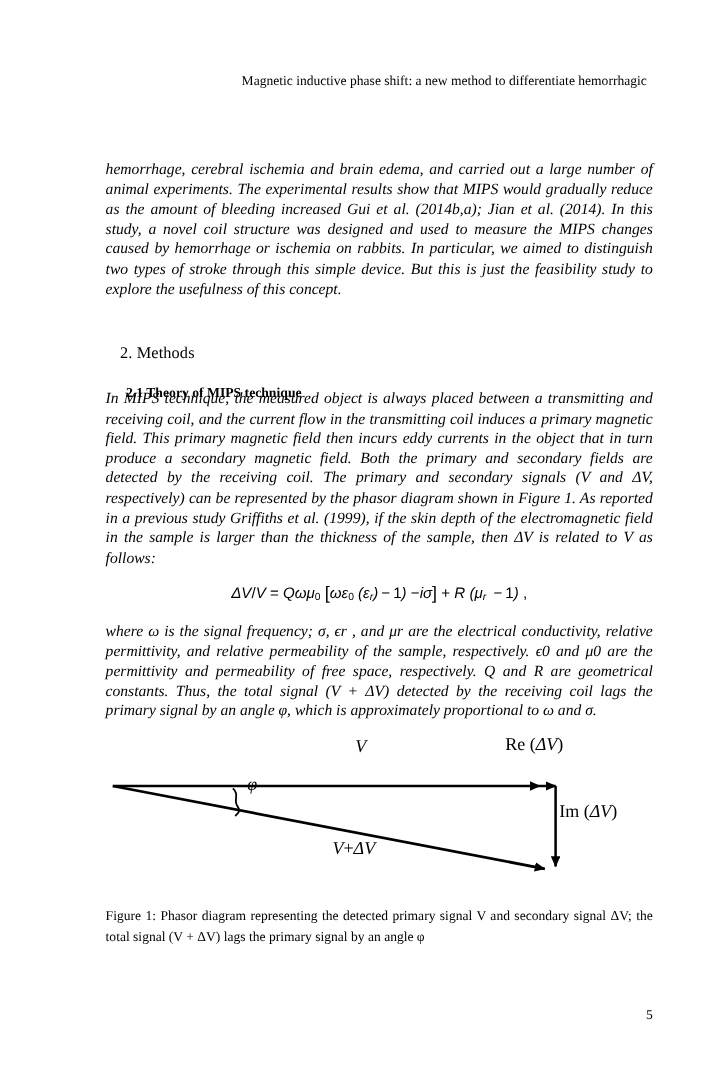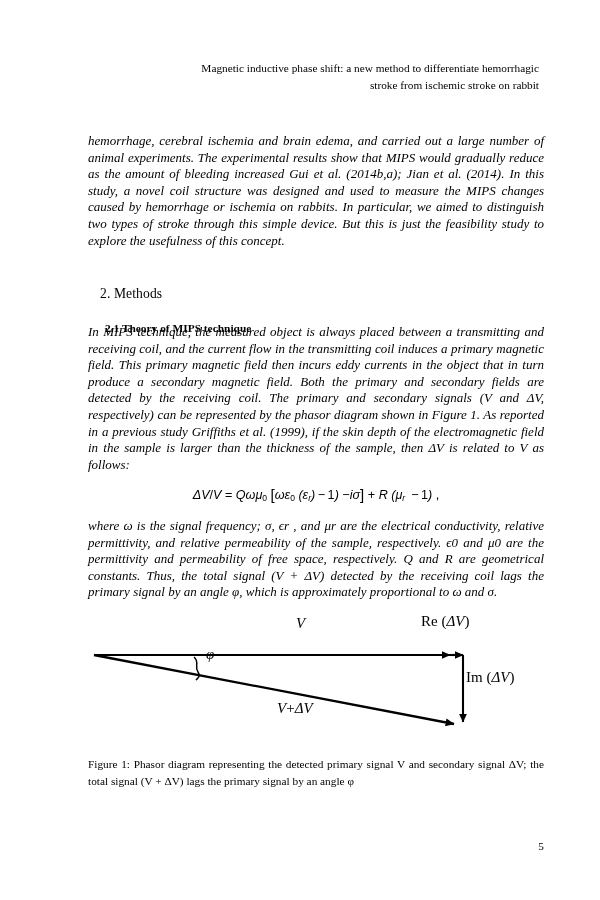--- a/index.html
+++ b/index.html
@@ -126,21 +126,20 @@
   }
   i.v { font-style: italic; }
 </style>
 </head>
 <body>
 
 <div class="page">
 
   <div class="runhead">
     <span class="l1">Magnetic inductive phase shift: a new method to differentiate hemorrhagic</span>
-    <span class="l2">stroke from ischemic stroke on rabbit</span>
   </div>
 
   <div class="col para1">
     <p class="body">hemorrhage, cerebral ischemia and brain edema, and carried out a large number of animal experiments. The experimental results show that MIPS would gradually reduce as the amount of bleeding increased Gui et al. (2014b,a); Jian et al. (2014). In this study, a novel coil structure was designed and used to measure the MIPS changes caused by hemorrhage or ischemia on rabbits. In particular, we aimed to distinguish two types of stroke through this simple device. But this is just the feasibility study to explore the usefulness of this concept.</p>
   </div>
 
   <h2 class="sec" style="top:274px;">2. Methods</h2>
   <h3 class="subsec" style="top:305px;">2.1  Theory of MIPS technique</h3>
 
   <div class="col para2">

